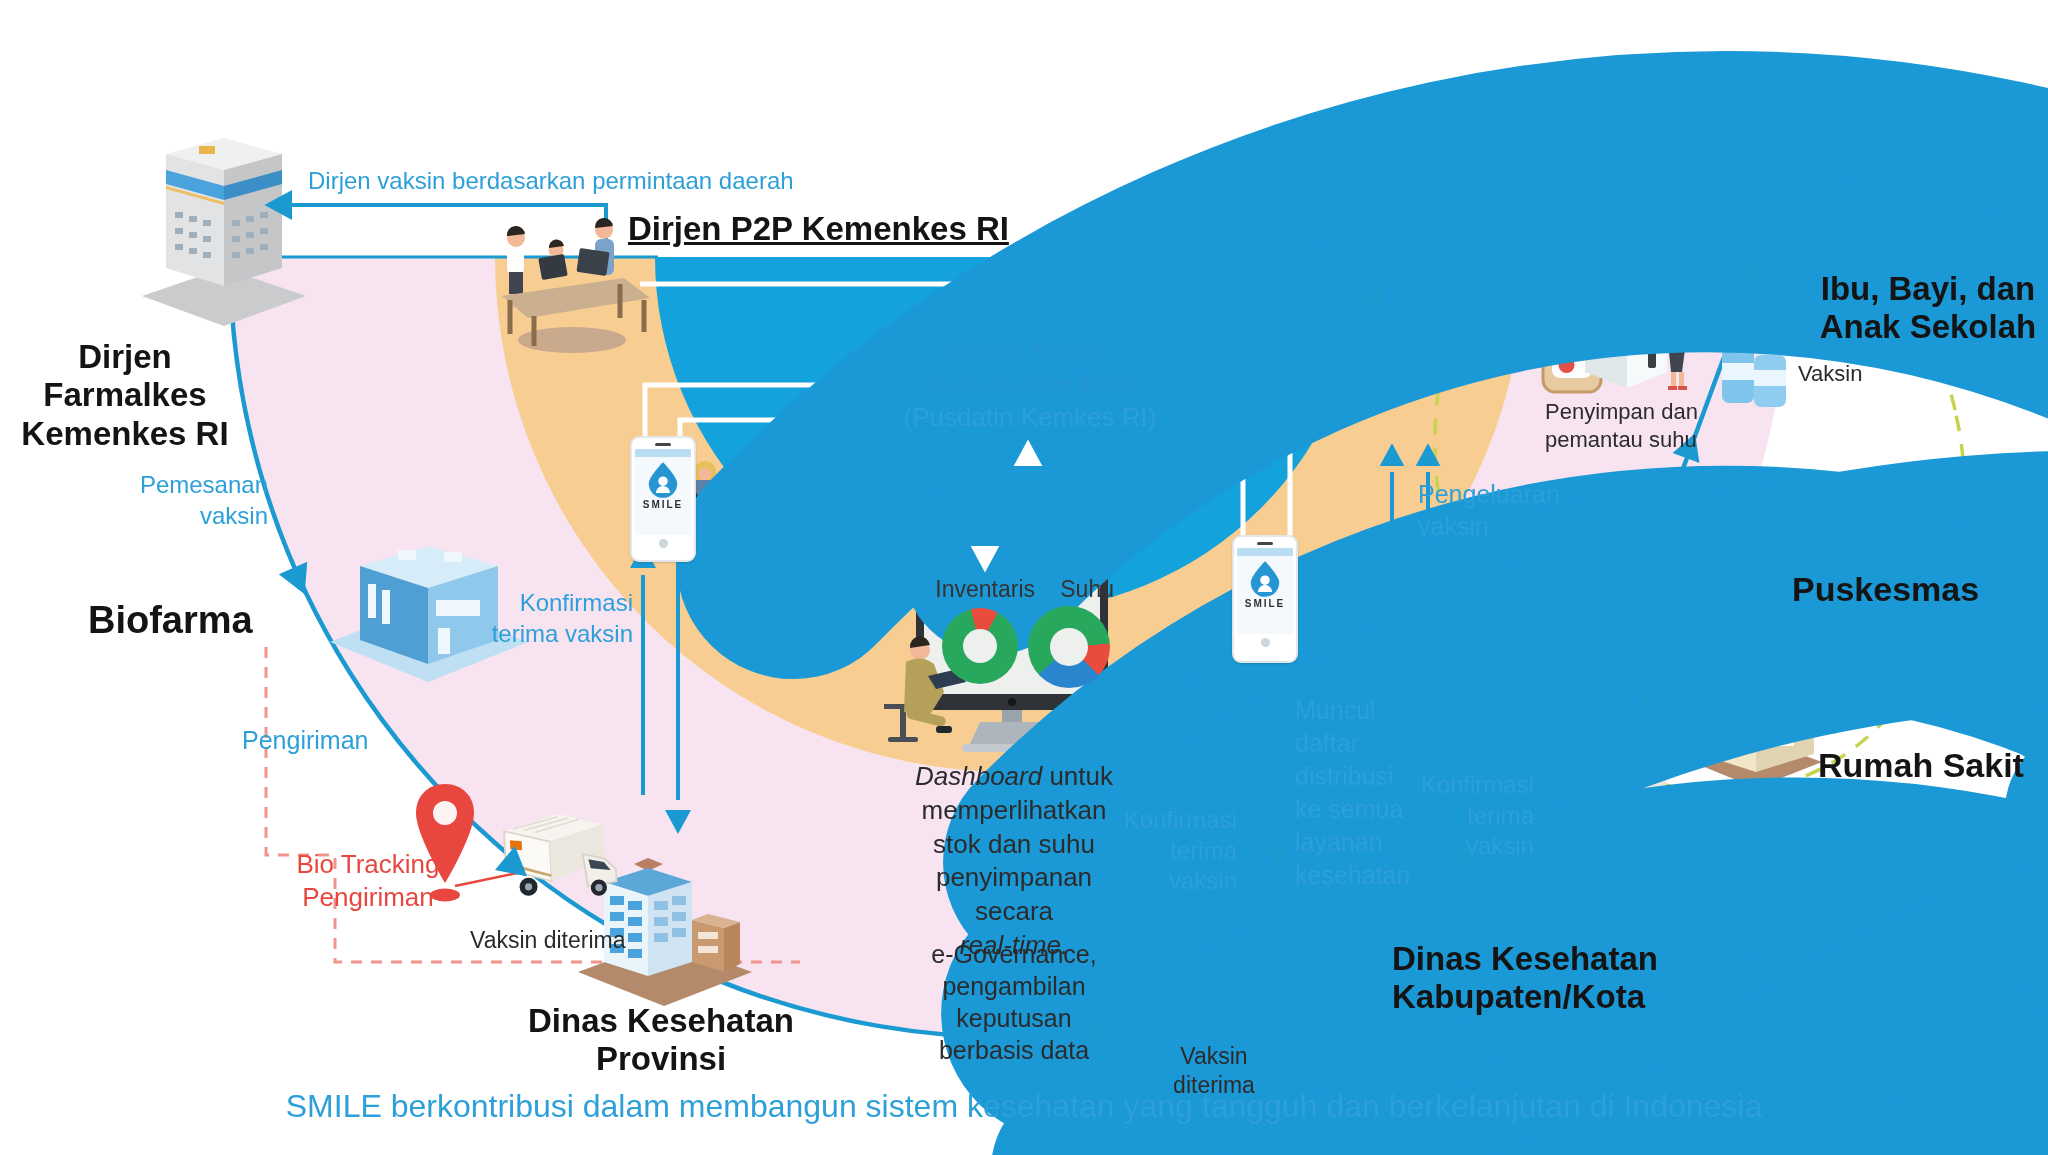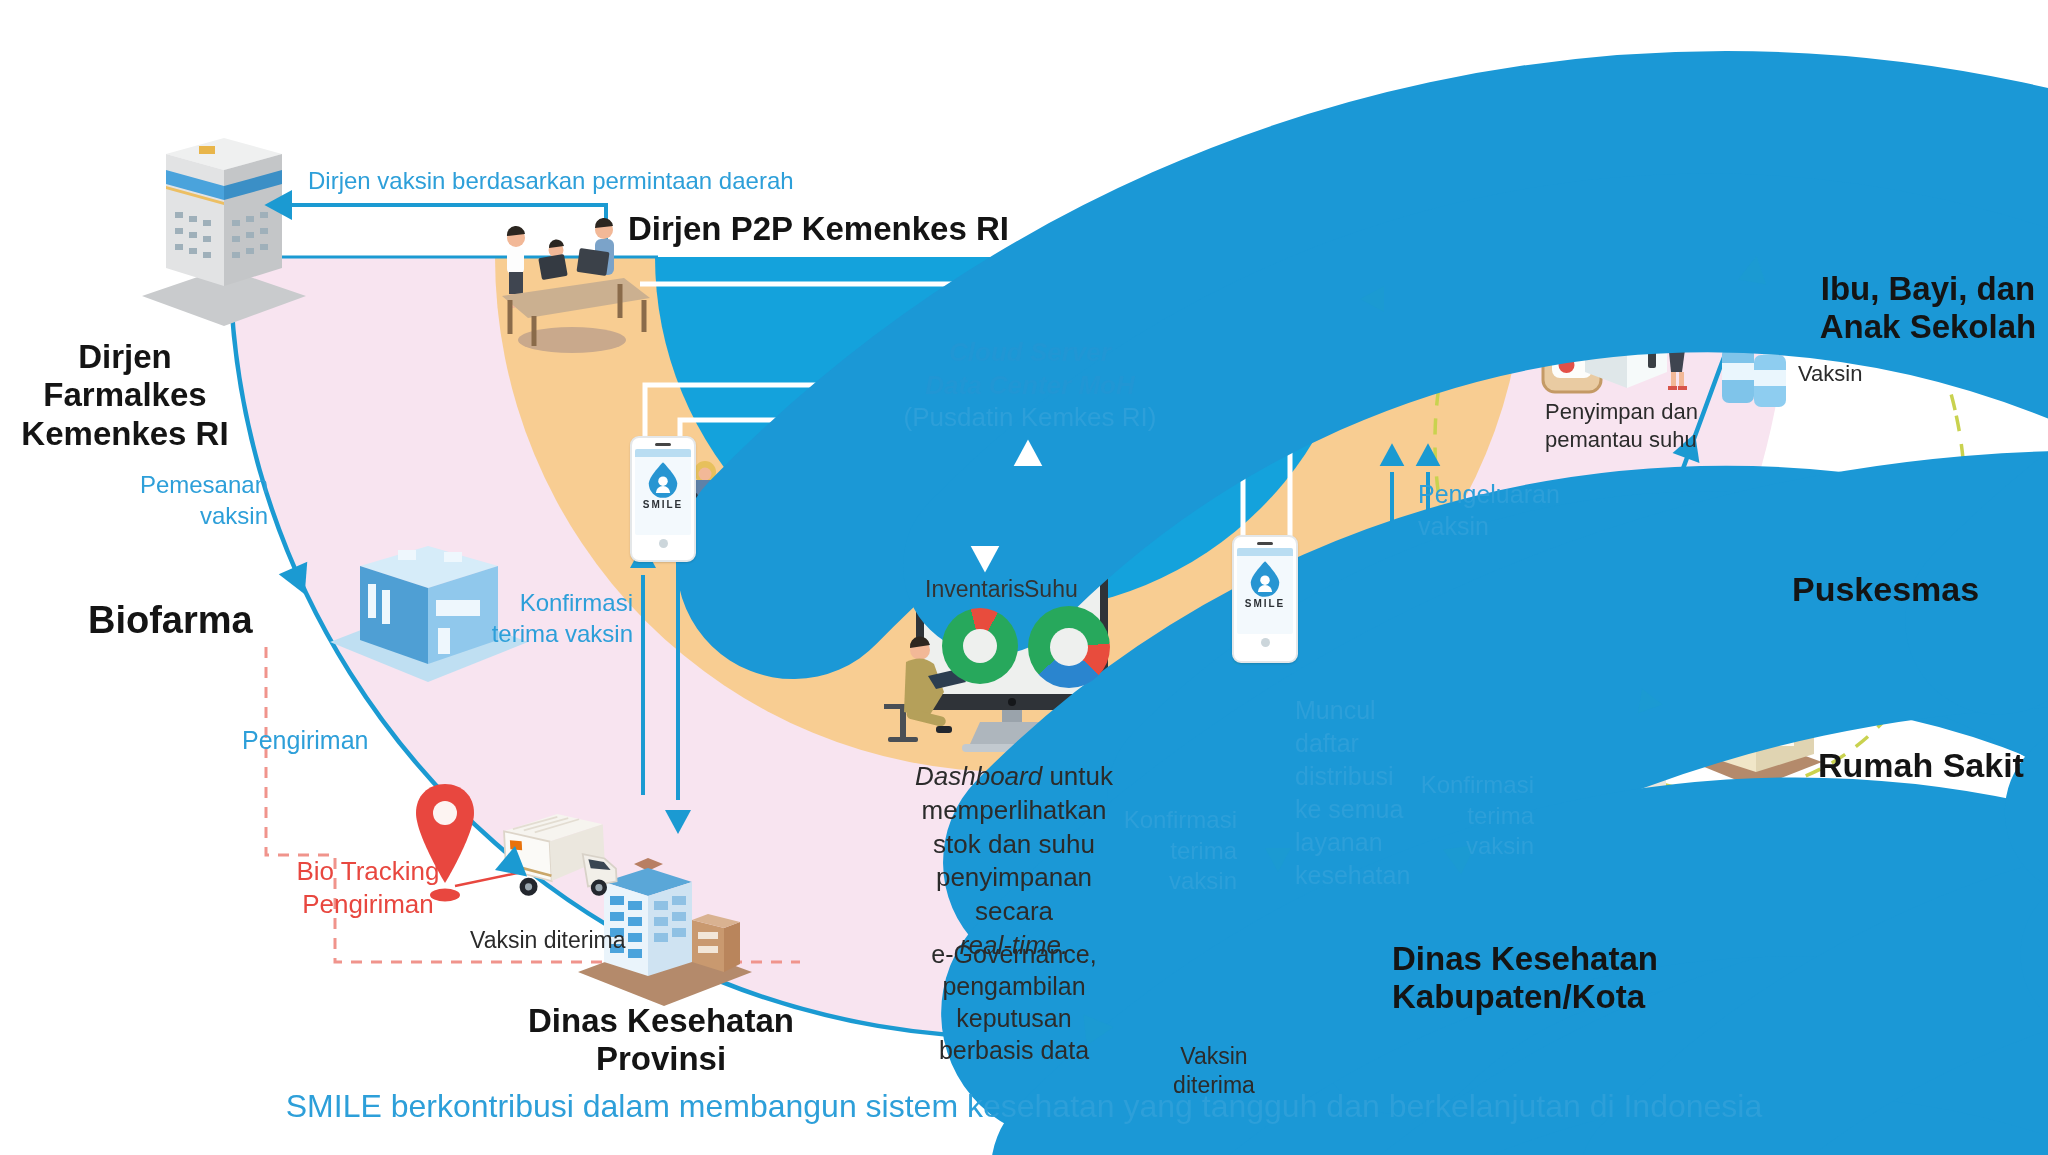--- a/index.html
+++ b/index.html
@@ -23,21 +23,21 @@
   .phone{position:absolute;z-index:4;background:#fff;border:2px solid #e4e7e9;border-radius:9px;
          box-shadow:0 1px 2px rgba(0,0,0,.15);}
   .phone .speaker{width:16px;height:3px;background:#454545;border-radius:2px;margin:5px auto 3px;}
   .phone .screen{position:relative;margin:0 3px;background:#f3f9fd;height:86px;border-radius:2px;overflow:hidden;}
   .phone .band{height:8px;background:#b9ddf2;}
   .phone .drop{display:block;margin:4px auto 0;}
   .phone .appname{text-align:center;font-size:10px;font-weight:700;letter-spacing:2px;color:#2c3136;}
   .phone .home{width:9px;height:9px;border-radius:50%;background:#ccd6db;margin:4px auto 0;}
   .donut{position:absolute;z-index:6;border-radius:50%;}
   .donut::after{content:"";position:absolute;inset:27%;background:#eef0ee;border-radius:50%;}
-  .mlabel{position:absolute;z-index:6;color:#333;font-size:23px;font-weight:500;text-align:left;}
+  .mlabel{position:absolute;z-index:6;color:#333;font-size:23px;font-weight:500;text-align:right;}
 </style>
 </head>
 <body>
 
 <div class="canvas">
 
 <svg class="bg" width="2048" height="1155" viewBox="0 0 2048 1155">
   <defs>
     <g id="tri">
           <polygon points="0,-13 24,0 0,13"></polygon>
@@ -454,26 +454,26 @@
     <use href="#tri" transform="translate(985,546) rotate(90) scale(1.1)" fill="#ffffff"></use>
     <use href="#tri" transform="translate(1028,466) rotate(-90) scale(1.1)" fill="#ffffff"></use>
   </g>
 </svg>
 
 
 <div class="lbl" style="left:308px;top:166px;">Dirjen vaksin berdasarkan permintaan daerah</div>
 <div class="lbl node center" style="left:0px;top:338px;width:250px;">Dirjen
 Farmalkes
 Kemenkes RI</div>
-<div class="lbl node" style="left:628px;top:210px;">Dirjen P2P Kemenkes RI</div>
+<div class="lbl node" style="left:628px;top:210px;text-decoration:underline;">Dirjen P2P Kemenkes RI</div>
 <div class="lbl right" style="left:118px;top:470px;width:150px;">Pemesanan
 vaksin</div>
 <div class="lbl node" style="left:88px;top:598px;font-size:38px;">Biofarma</div>
 <div class="lbl" style="left:242px;top:724px;font-size:25px;">Pengiriman</div>
-<div class="lbl red center" style="left:262px;top:848px;width:212px;font-size:26px;margin-top:7px;">Bio Tracking
+<div class="lbl red center" style="left:262px;top:848px;width:212px;font-size:26px;">Bio Tracking
 Pengiriman</div>
 <div class="lbl dark" style="left:470px;top:926px;font-size:23px;">Vaksin diterima</div>
 <div class="lbl node center" style="left:500px;top:1002px;width:322px;">Dinas Kesehatan
 Provinsi</div>
 <div class="lbl right" style="left:455px;top:588px;width:178px;">Konfirmasi
 terima vaksin</div>
 
 <div class="cloudtext">
   <span class="b">Cloud Server</span>
   <span class="b">Data Center MoH</span>

